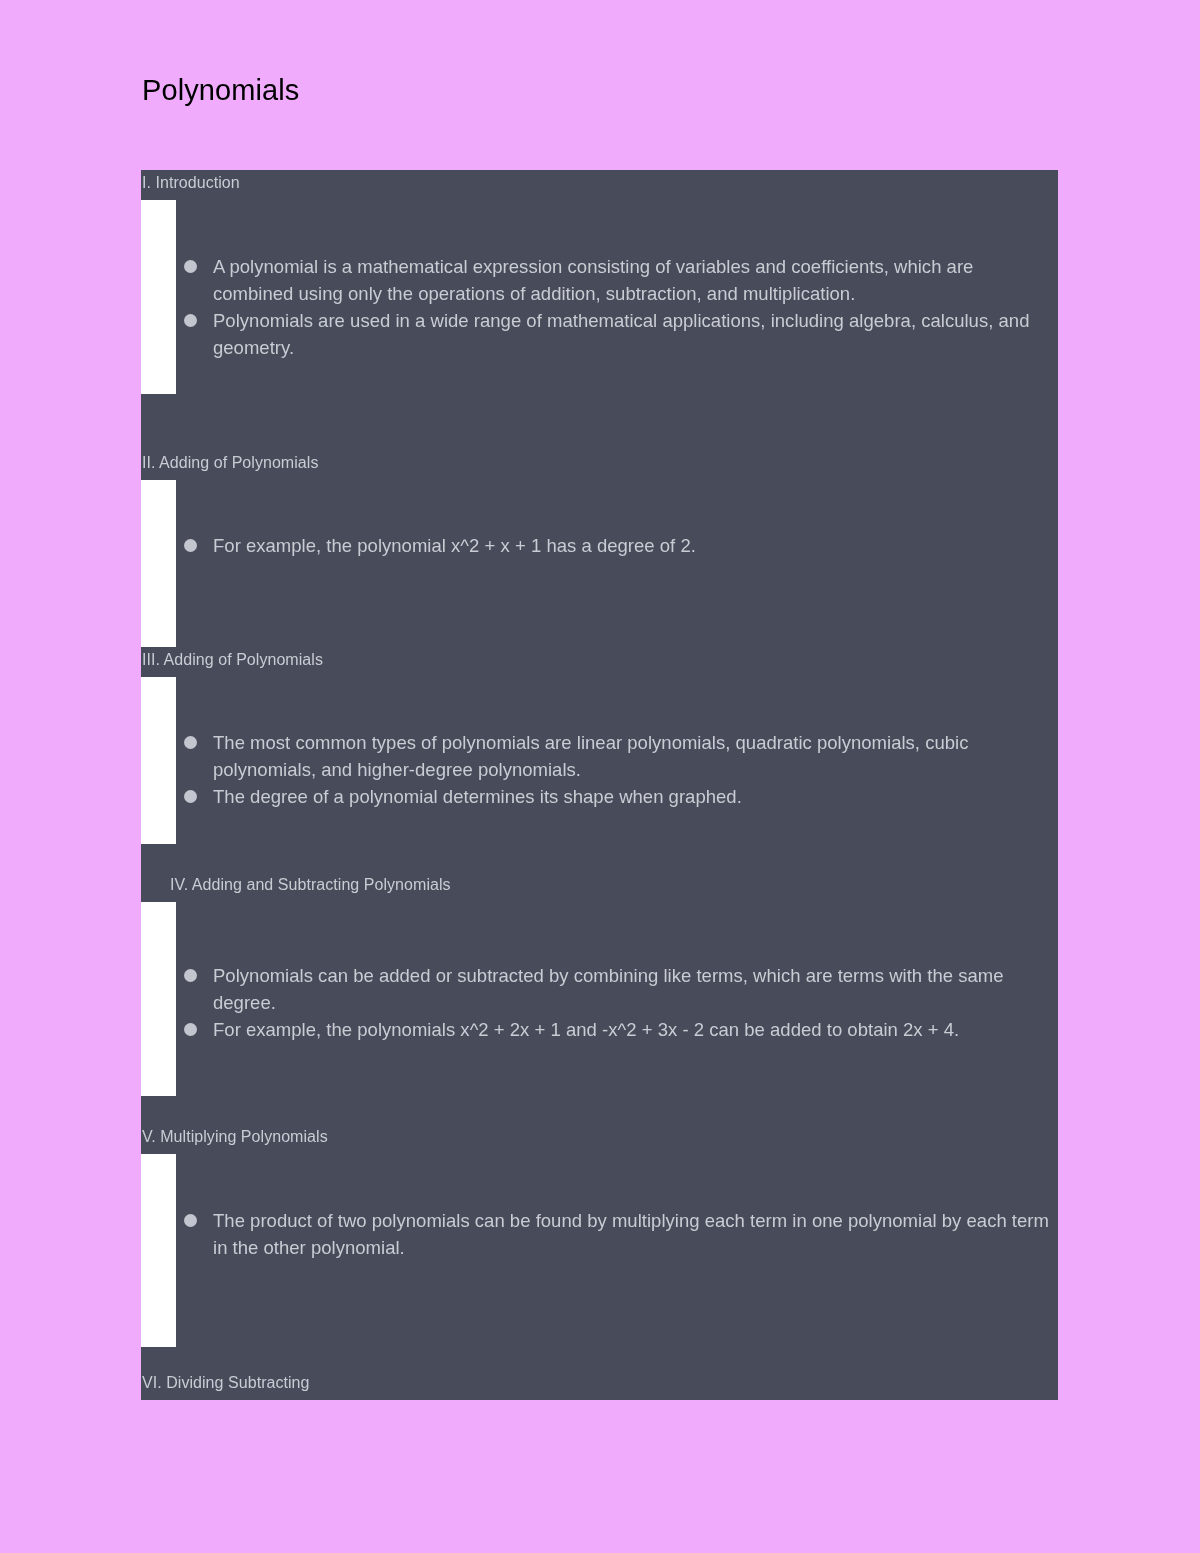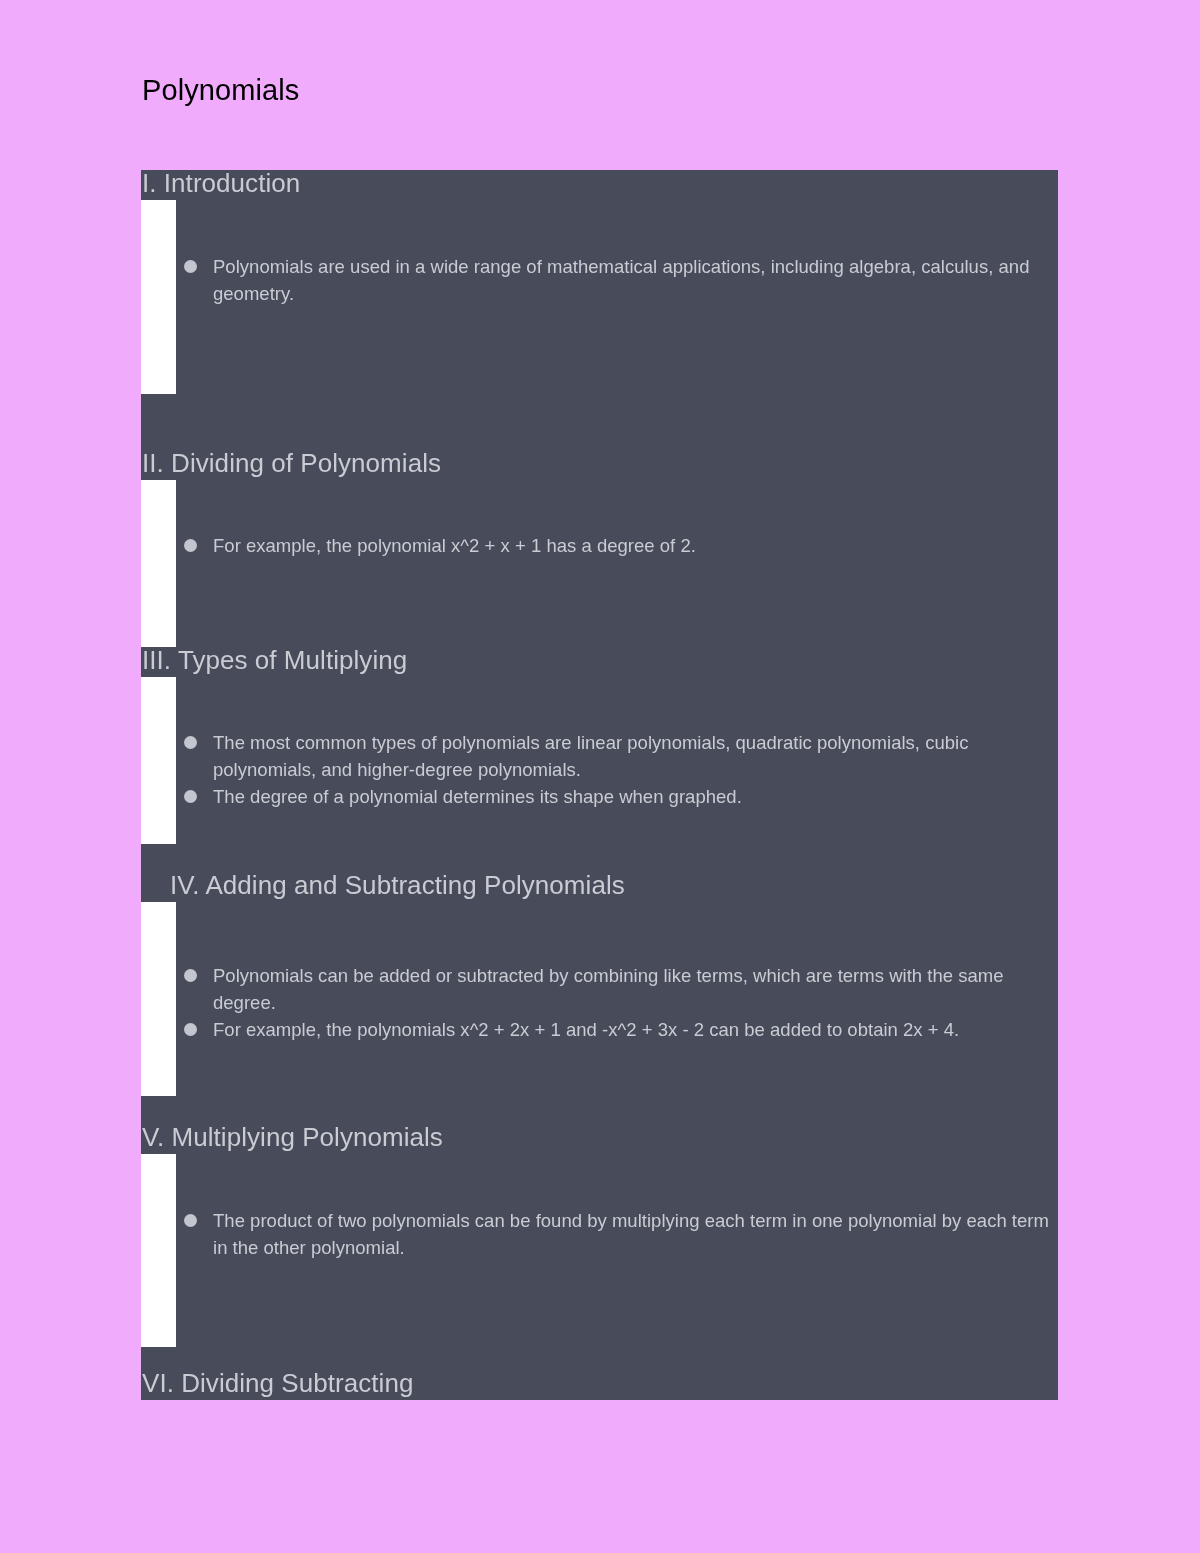--- a/index.html
+++ b/index.html
@@ -54,21 +54,21 @@
 
   .section {
     position: absolute;
     left: 0;
     width: 917px;
   }
 
   .section-heading {
     position: absolute;
     left: 1px;
-    font-size: 26px;
+    font-size: 16px;
     line-height: 26px;
     color: #c9ccd3;
     white-space: nowrap;
     letter-spacing: 0.05px;
   }
 
   .bullet-list {
     position: absolute;
     left: 0;
     width: 917px;
@@ -108,38 +108,42 @@
   <div class="doc-title">Polynomials</div>
 
   <div class="outline-panel">
 
     <div class="section" style="top:0px;">
       <div class="section-heading" style="top:0px;">I. Introduction</div>
       <div class="notch" style="top:30px; height:194px;"></div>
       <ul class="bullet-list" style="top:83px;">
         <li class="bullet-item">
           <span class="bullet-dot"></span>
+          <span class="bullet-text">A polynomial is a mathematical expression consisting of variables and coefficients, which are combined using only the operations of addition, subtraction, and multiplication.</span>
+        </li>
+        <li class="bullet-item">
+          <span class="bullet-dot"></span>
           <span class="bullet-text">Polynomials are used in a wide range of mathematical applications, including algebra, calculus, and geometry.</span>
         </li>
       </ul>
     </div>
 
     <div class="section" style="top:280px;">
-      <div class="section-heading" style="top:0px;">II. Dividing of Polynomials</div>
+      <div class="section-heading" style="top:0px;">II. Adding of Polynomials</div>
       <div class="notch" style="top:30px; height:167px;"></div>
       <ul class="bullet-list" style="top:82px;">
         <li class="bullet-item">
           <span class="bullet-dot"></span>
           <span class="bullet-text">For example, the polynomial x^2 + x + 1 has a degree of 2.</span>
         </li>
       </ul>
     </div>
 
     <div class="section" style="top:477px;">
-      <div class="section-heading" style="top:0px;">III. Types of Multiplying</div>
+      <div class="section-heading" style="top:0px;">III. Adding of Polynomials</div>
       <div class="notch" style="top:30px; height:167px;"></div>
       <ul class="bullet-list" style="top:82px;">
         <li class="bullet-item">
           <span class="bullet-dot"></span>
           <span class="bullet-text">The most common types of polynomials are linear polynomials, quadratic polynomials, cubic polynomials, and higher-degree polynomials.</span>
         </li>
         <li class="bullet-item">
           <span class="bullet-dot"></span>
           <span class="bullet-text">The degree of a polynomial determines its shape when graphed.</span>
         </li>

